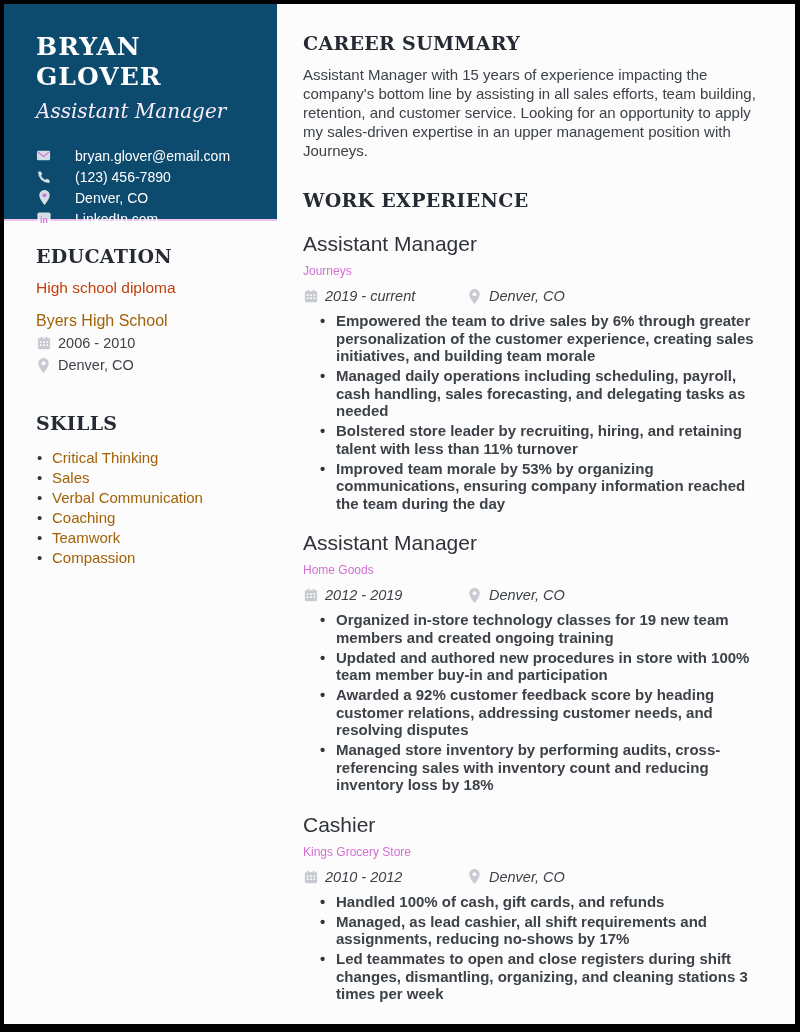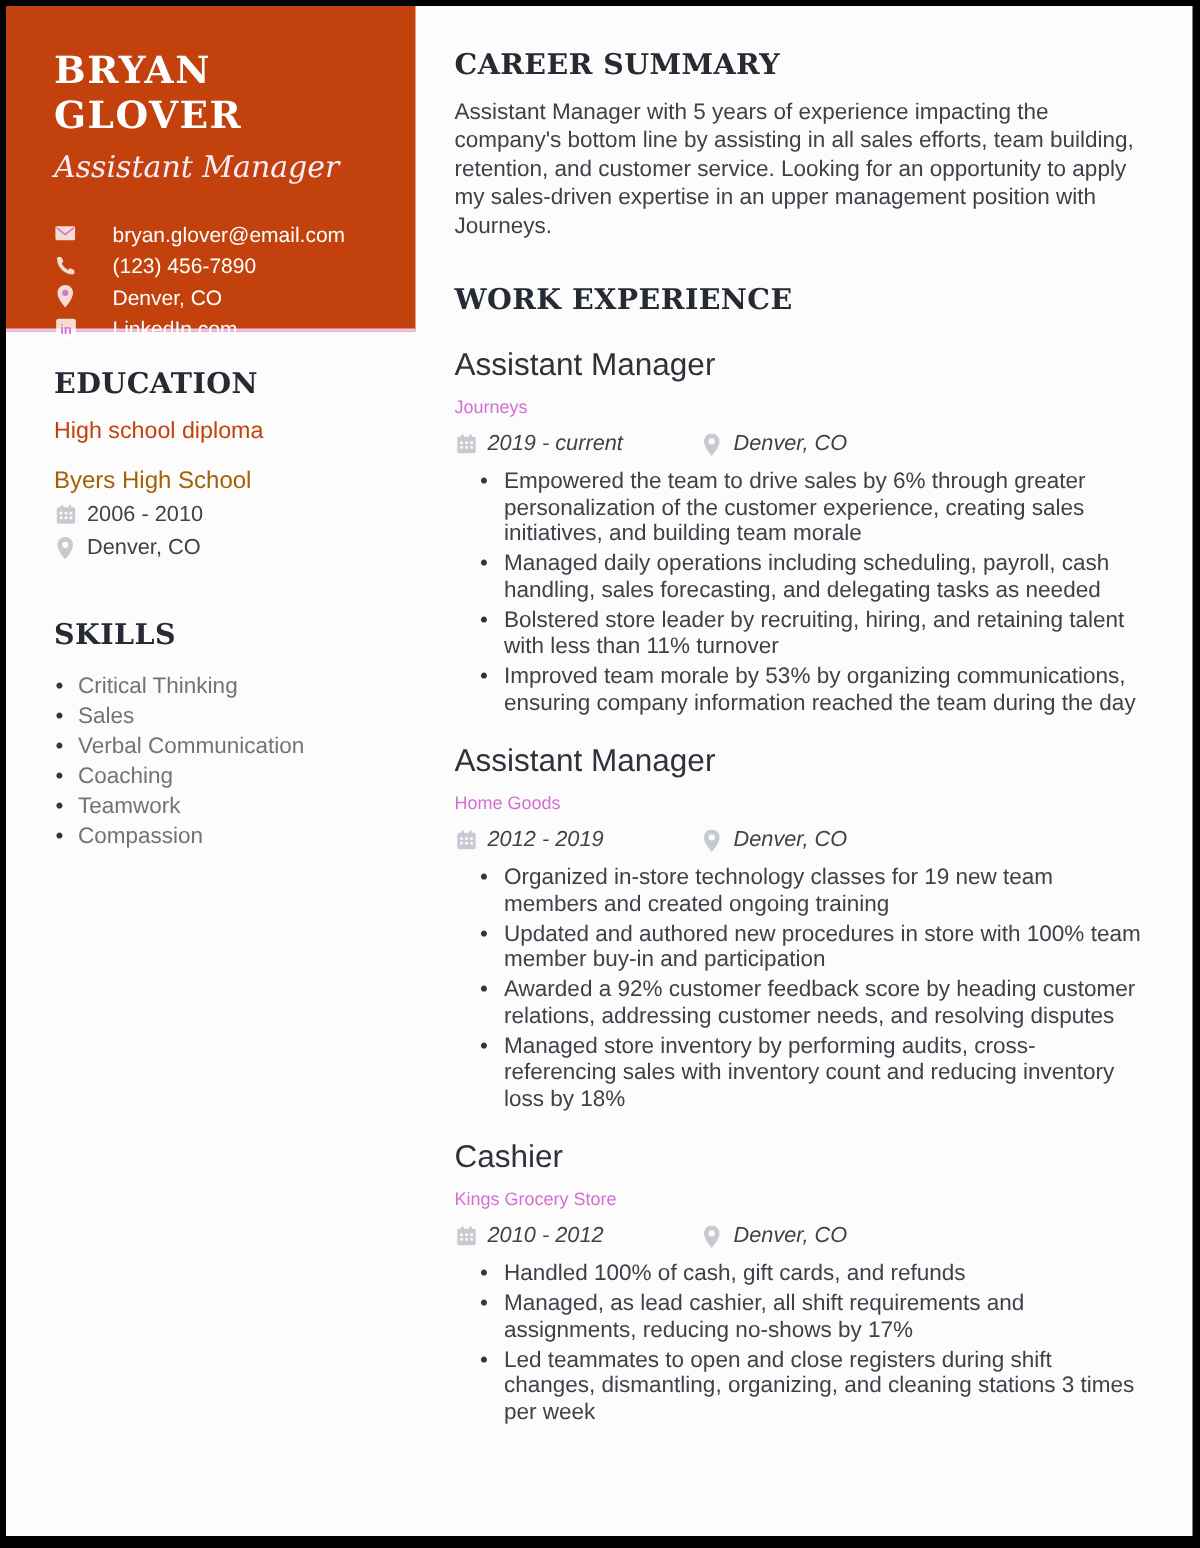--- a/index.html
+++ b/index.html
@@ -10,65 +10,65 @@
     border-width: 4px 5px 8px 4px;
     background: #fcfcfc;
     font-family: "Liberation Sans", sans-serif;
     overflow: hidden;
     display: flex;
   }
   
   .left-col { width: 273px; flex-shrink: 0; }
   .pink-box {
     width: 273px; height: 217px;
-    background: #c2410c;
+    background: #0c4a6e;
     border-bottom: 2px solid #eec4ee;
     padding: 28px 14px 0 32px;
     color: #ffffff;
   }
   .name {
     font-family: "DejaVu Serif", serif;
     font-weight: 700; font-size: 25px; letter-spacing: 1px;
     color: #ffffff; margin: 0; line-height: 30px;
   }
   .person-title {
     font-family: "DejaVu Serif", serif;
     font-style: italic; font-size: 20px; color: #f9edf9;
     margin-top: 7px; line-height: 24px;
   }
   .contact-list { margin-top: 22px; }
   .contact-row { display: flex; align-items: center; gap: 24px; height: 21px; font-size: 14px; color: #ffffff; }
-  .contact-row .icon { width: 15px; height: 15px; display: inline-flex; align-items: center; justify-content: center; flex-shrink: 0; }
+  .contact-row .icon { width: 15px; height: 15px; display: inline-flex; align-items: center; justify-content: flex-end; flex-shrink: 0; }
   .contact-link { color: #ffffff; text-decoration: underline; cursor: pointer; }
 
   .left-content { padding: 22px 8px 0 32px; }
   .sec-heading {
     font-family: "DejaVu Serif", serif; font-weight: 700;
     font-size: 19px; color: #262a32; letter-spacing: 0.3px;
     margin: 0; line-height: 26px;
   }
   .edu-degree { font-size: 15.5px; color: #c2410c; margin-top: 8px; line-height: 21px; }
   .edu-school { font-size: 16px; color: #a16207; margin-top: 12px; line-height: 22px; }
   .meta-row { display: flex; align-items: center; gap: 7px; font-size: 14.5px; color: #3d4248; height: 22px; }
   .meta-row .icon { width: 15px; height: 15px; display: inline-flex; align-items: center; justify-content: center; flex-shrink: 0; }
   .skills-block { margin-top: 34px; }
   .skills-list { list-style: none; margin: 12px 0 0 0; padding: 0 0 0 16px; }
-  .skills-list li { position: relative; font-size: 15px; line-height: 20px; color: #737373; }
+  .skills-list li { position: relative; font-size: 15px; line-height: 20px; color: #a16207; }
   .skills-list li::before { content: "•"; position: absolute; left: -15px; color: #33373d; }
 
   
   .right-col { flex: 1; padding: 26px 33px 15px 26px; }
   .summary-text { font-size: 15px; line-height: 19px; color: #3d4248; margin: 9px 0 0 0; }
   .work-heading { margin-top: 27px; }
   .job { margin-top: 18px; }
   .job-title { font-size: 21px; font-weight: 400; color: #2f3339; margin: 0; line-height: 26px; }
   .job-company { font-size: 12px; color: #d36fd3; margin-top: 4px; line-height: 21px; }
   .job-meta { display: flex; margin-top: 3px; font-style: italic; }
   .job-meta .meta-date { width: 164px; }
-  .bullets { list-style: none; margin: 5px 0 0 0; padding: 0 0 0 33px; }
+  .bullets { list-style: none; margin: 5px 0 0 0; padding: 0 0 0 33px; font-weight: bold; }
   .bullets li { position: relative; font-size: 15px; line-height: 17.5px; color: #3d4248; margin-bottom: 2.5px; }
   .bullets li::before { content: "•"; position: absolute; left: -16px; color: #33373d; }
 </style>
 </head>
 <body>
 
 <div class="page">
 
   <div class="left-col">
 
@@ -162,21 +162,21 @@
         </ul>
       </div>
 
     </div>
   </div>
 
   <div class="right-col">
 
     <div>
       <h2 class="sec-heading">CAREER SUMMARY</h2>
-      <p class="summary-text">Assistant Manager with 5 years of experience impacting the company's bottom line by assisting in all sales efforts, team building, retention, and customer service. Looking for an opportunity to apply my sales-driven expertise in an upper management position with Journeys.</p>
+      <p class="summary-text">Assistant Manager with 15 years of experience impacting the company's bottom line by assisting in all sales efforts, team building, retention, and customer service. Looking for an opportunity to apply my sales-driven expertise in an upper management position with Journeys.</p>
     </div>
 
     <h2 class="sec-heading work-heading">WORK EXPERIENCE</h2>
 
     <div class="job">
       <h3 class="job-title">Assistant Manager</h3>
       <div class="job-company">Journeys</div>
       <div class="job-meta">
         <div class="meta-row meta-date">
           <span class="icon">

